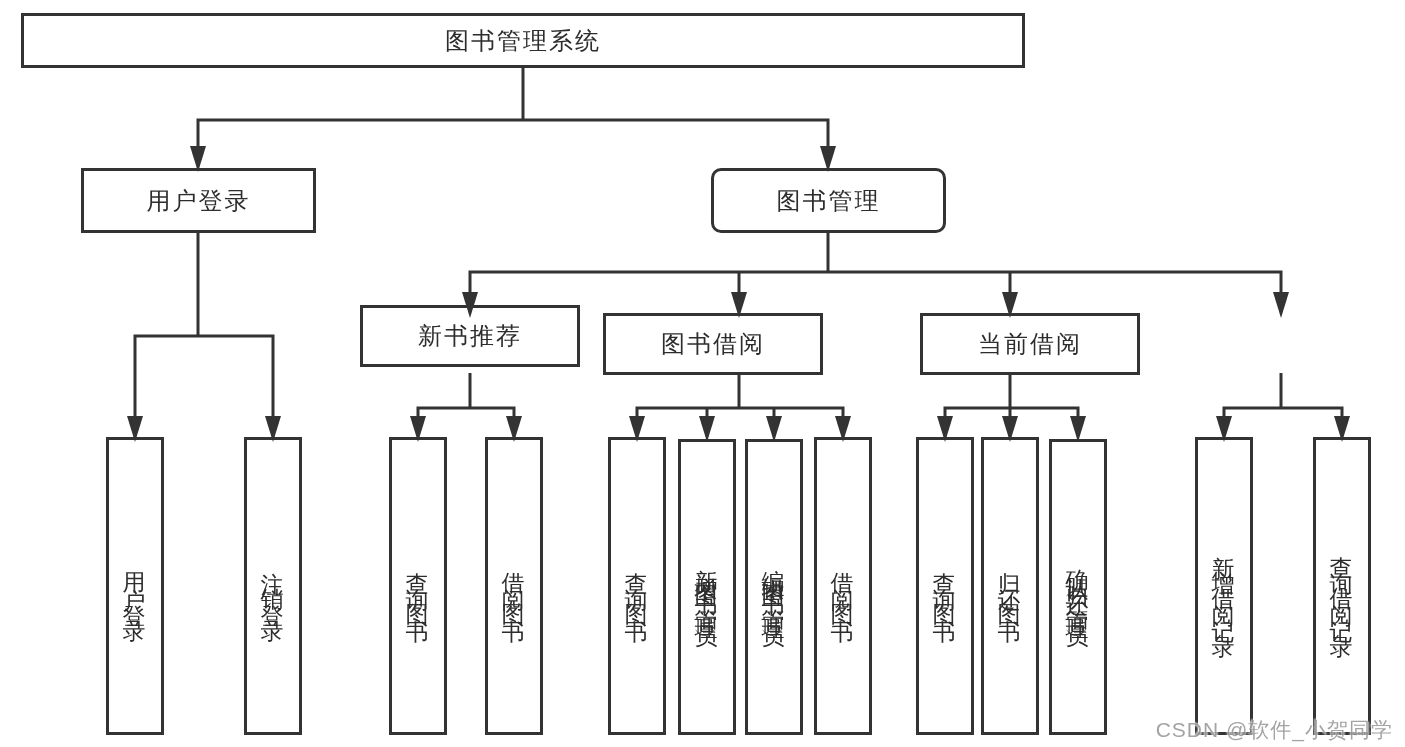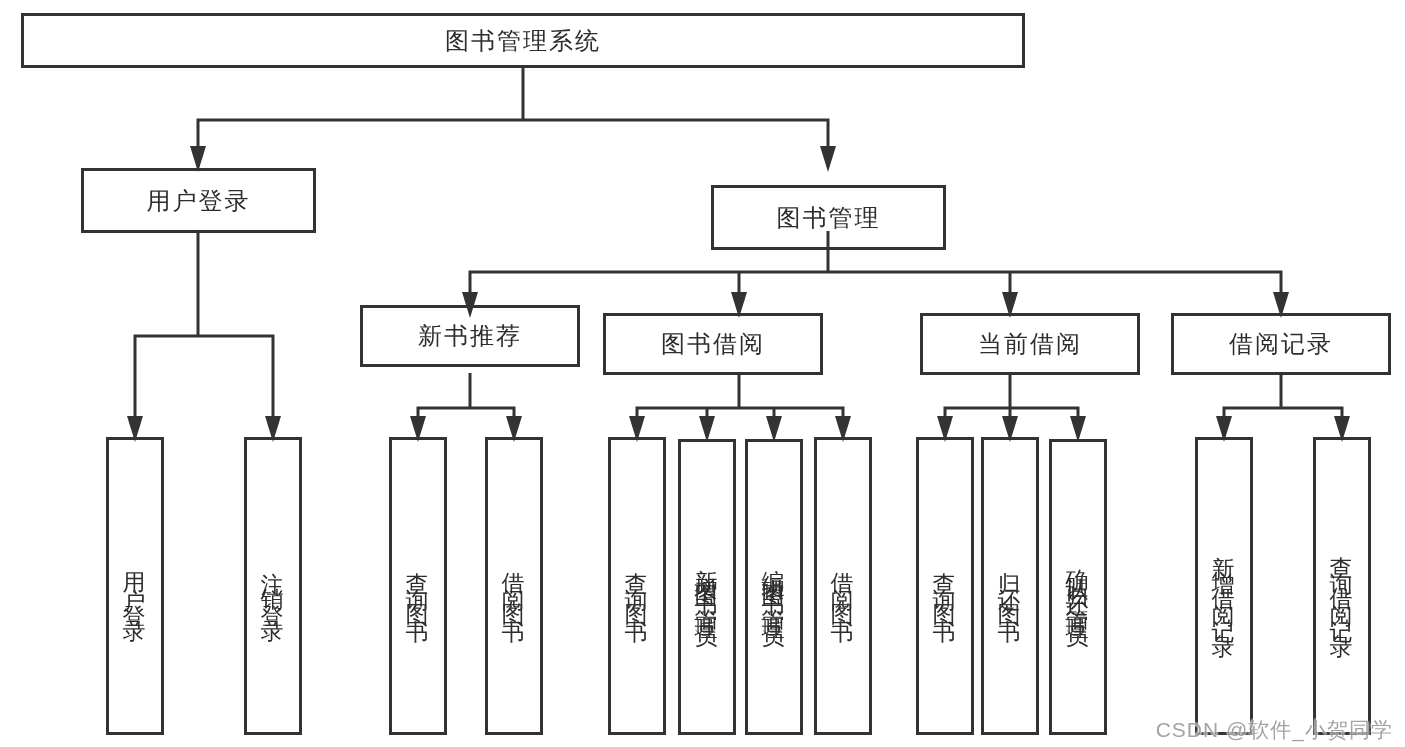--- a/index.html
+++ b/index.html
@@ -79,26 +79,25 @@
       <polygon points="1002,416 1018,416 1010,442"></polygon>
       <polygon points="1070,416 1086,416 1078,442"></polygon>
       <polygon points="1216,416 1232,416 1224,442"></polygon>
       <polygon points="1334,416 1350,416 1342,442"></polygon>
     </g>
   </svg>
 
   <div class="node" style="left:21px;top:13px;width:1004px;height:55px;">图书管理系统</div>
 
   <div class="node" style="left:81px;top:168px;width:235px;height:65px;">用户登录</div>
-  <div class="node" style="left:711px;top:185px;width:235px;height:65px;">图书管理</div>
+  <div class="node" style="left:711px;top:168px;width:235px;height:65px;border-radius:10px;">图书管理</div>
 
   <div class="node" style="left:360px;top:305px;width:220px;height:62px;">新书推荐</div>
   <div class="node" style="left:603px;top:313px;width:220px;height:62px;">图书借阅</div>
   <div class="node" style="left:900px;top:313px;width:220px;height:62px;margin-left:20px;">当前借阅</div>
-  <div class="node" style="left:1171px;top:313px;width:220px;height:62px;">借阅记录</div>
 
   <div class="node v" style="left:106px;top:437px;width:58px;height:298px;">用户登录</div>
   <div class="node v" style="left:244px;top:437px;width:58px;height:298px;">注销登录</div>
 
   <div class="node v" style="left:389px;top:437px;width:58px;height:298px;">查询图书</div>
   <div class="node v" style="left:485px;top:437px;width:58px;height:298px;">借阅图书</div>
 
   <div class="node v" style="left:608px;top:437px;width:58px;height:298px;">查询图书</div>
   <div class="node v long" style="left:678px;top:439px;width:58px;height:296px;">新增图书（管理员）</div>
   <div class="node v long" style="left:745px;top:439px;width:58px;height:296px;">编辑图书（管理员）</div>

